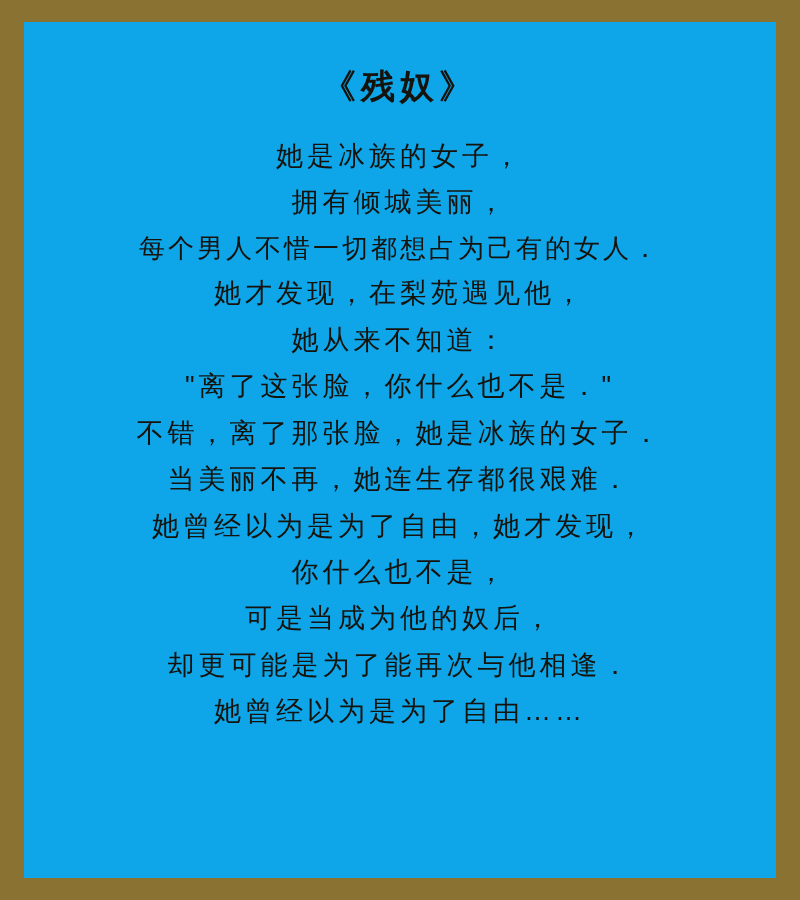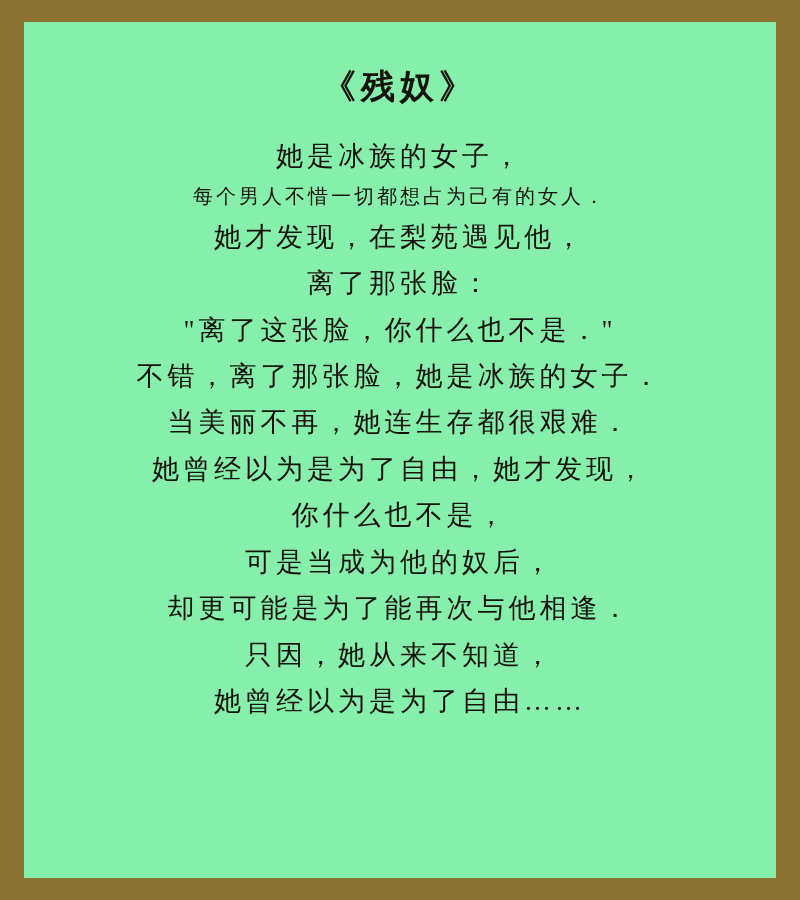--- a/index.html
+++ b/index.html
@@ -18,21 +18,21 @@
     width: 800px;
     height: 900px;
     box-sizing: border-box;
     background: #8a7233;
     padding: 22px 24px 22px 24px;
   }
   .paper {
     width: 100%;
     height: 100%;
     box-sizing: border-box;
-    background: #86efac;
+    background: #0ea5e9;
     display: flex;
     flex-direction: column;
     align-items: center;
     padding: 34px 10px 20px 10px;
   }
   .poem-title {
     font-size: 34px;
     font-weight: bold;
     color: #16130c;
     letter-spacing: 5px;
@@ -47,45 +47,45 @@
     flex-direction: column;
     align-items: center;
   }
   .poem-line {
     font-size: 27px;
     color: #16130c;
     letter-spacing: 4px;
     text-align: right;
     line-height: 1.72;
     white-space: nowrap;
-    font-family: Liberation Serif, serif;
+    font-family: Liberation Sans, sans-serif;
   }
   .poem-line.wide {
-    font-size: 20px;
+    font-size: 26px;
     letter-spacing: 3px;
   }
 </style>
 </head>
 <body>
 
 <div class="page">
   <div class="paper">
 
     <div class="poem-title">《残奴》</div>
 
     <div class="poem-body">
       <div class="poem-line">她是冰族的女子，</div>
+      <div class="poem-line">拥有倾城美丽，</div>
       <div class="poem-line wide">每个男人不惜一切都想占为己有的女人．</div>
       <div class="poem-line">她才发现，在梨苑遇见他，</div>
-      <div class="poem-line">离了那张脸：</div>
+      <div class="poem-line">她从来不知道：</div>
       <div class="poem-line">"离了这张脸，你什么也不是．"</div>
       <div class="poem-line">不错，离了那张脸，她是冰族的女子．</div>
       <div class="poem-line">当美丽不再，她连生存都很艰难．</div>
       <div class="poem-line">她曾经以为是为了自由，她才发现，</div>
       <div class="poem-line">你什么也不是，</div>
       <div class="poem-line">可是当成为他的奴后，</div>
       <div class="poem-line">却更可能是为了能再次与他相逢．</div>
-      <div class="poem-line">只因，她从来不知道，</div>
       <div class="poem-line">她曾经以为是为了自由……</div>
     </div>
 
   </div>
 </div>
 
 </body></html>

